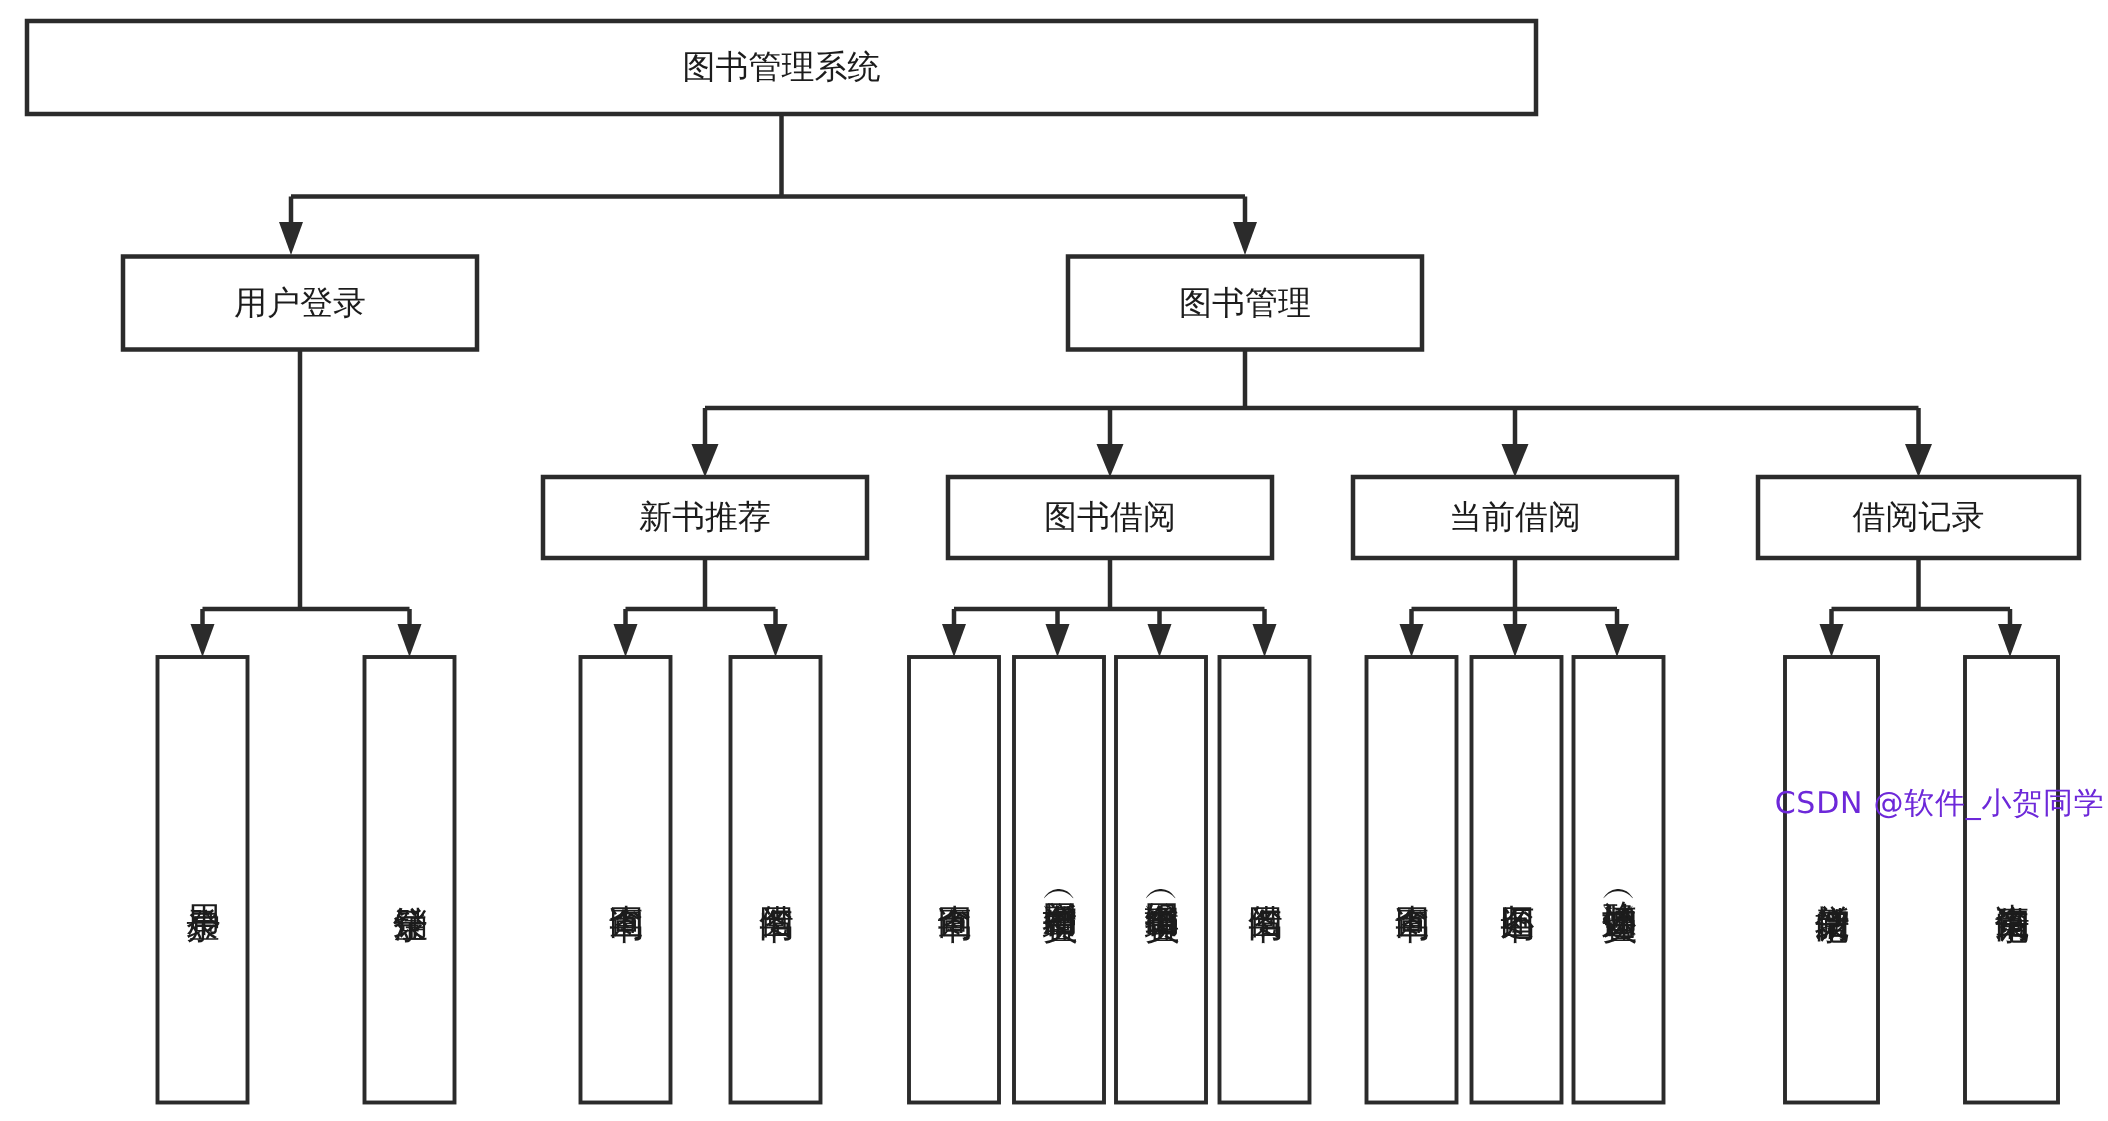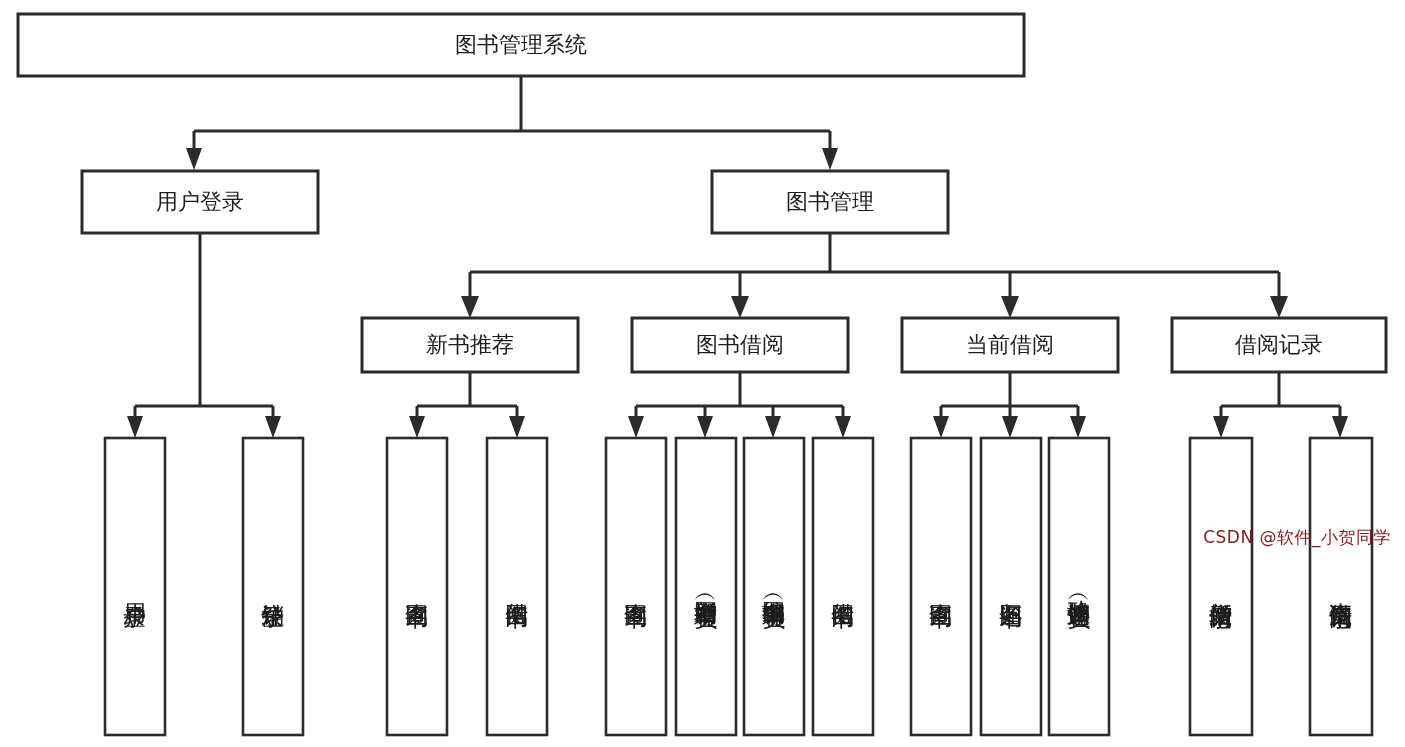--- a/index.html
+++ b/index.html
@@ -62,25 +62,25 @@
     letter-spacing: 1px;
     display: flex;
     align-items: center;
     justify-content: center;
     text-align: center;
     white-space: nowrap;
     pointer-events: none;
   }
   .watermark {
     position: absolute;
-    right: 14px;
+    right: 2px;
     bottom: 6px;
     font-family: "DejaVu Sans", "Liberation Sans", sans-serif;
-    font-size: 17px;
-    color: #7f1d1d;
+    font-size: 20px;
+    color: #6d28d9;
     letter-spacing: 0.5px;
     white-space: nowrap;
   }
 </style>
 </head>
 <body>
 
 <div id="diagram-root">
 
   <svg class="flow" viewBox="0 0 1405 747" xmlns="http://www.w3.org/2000/svg">

